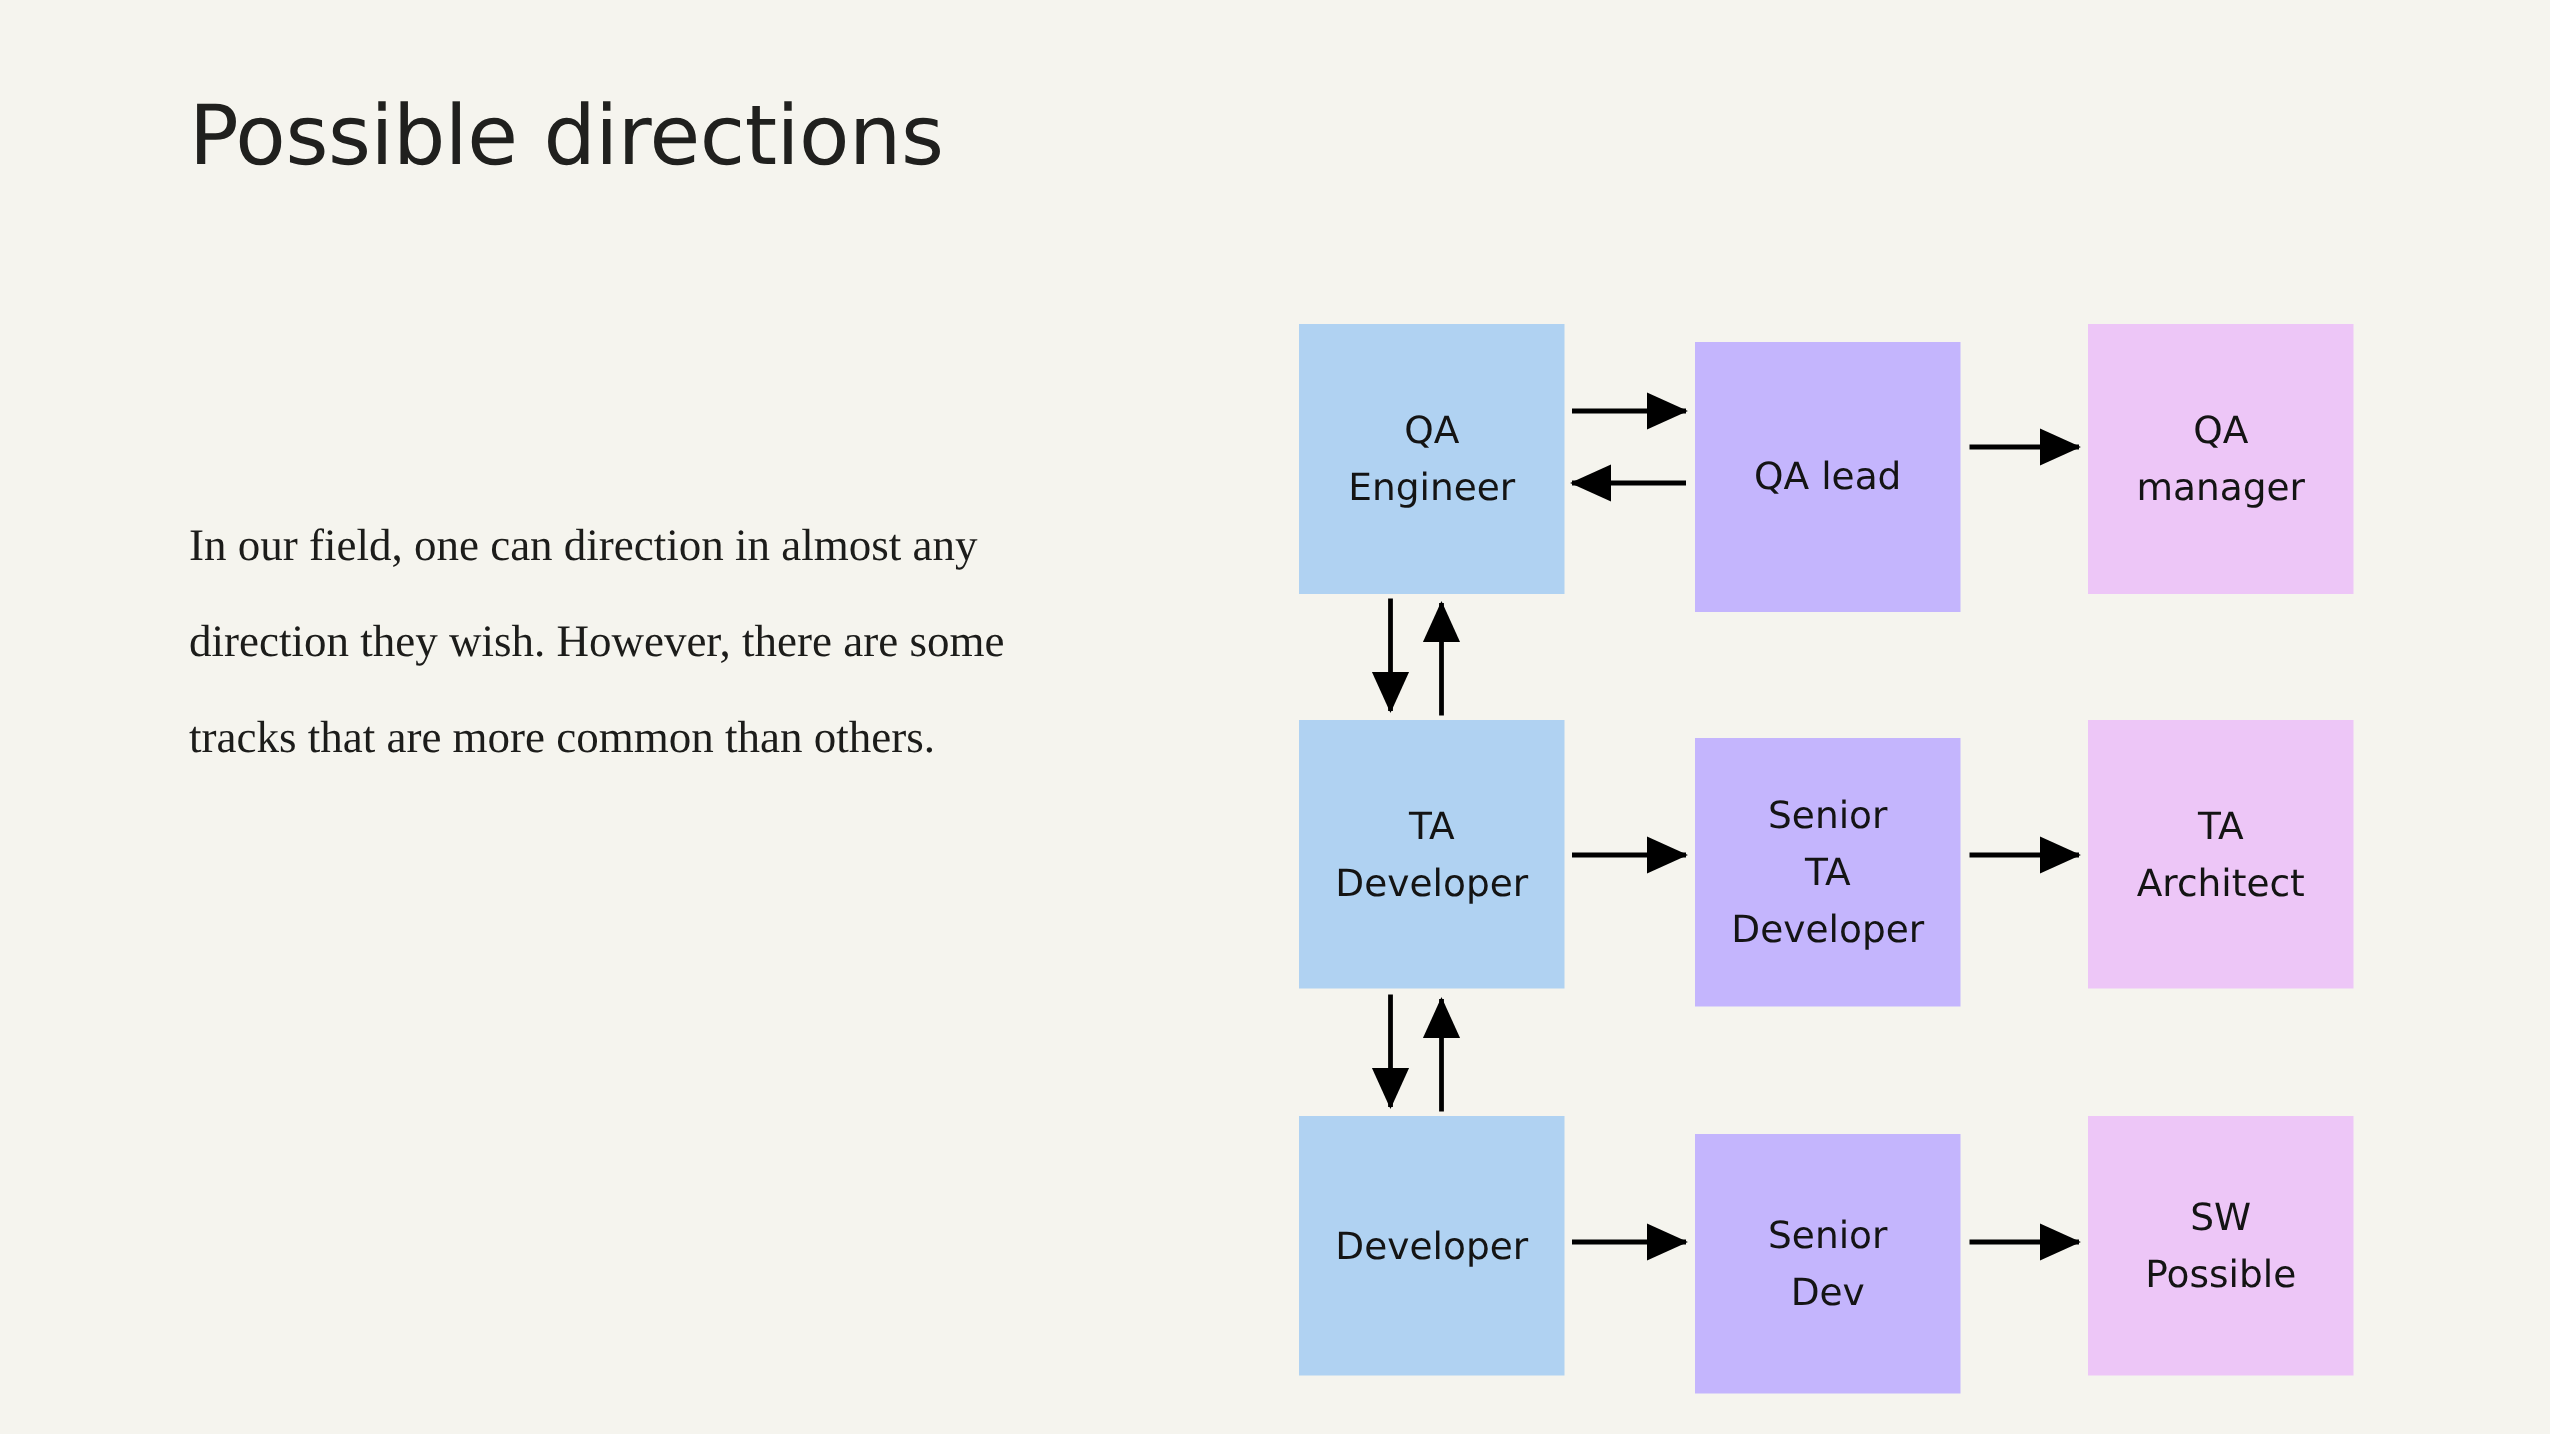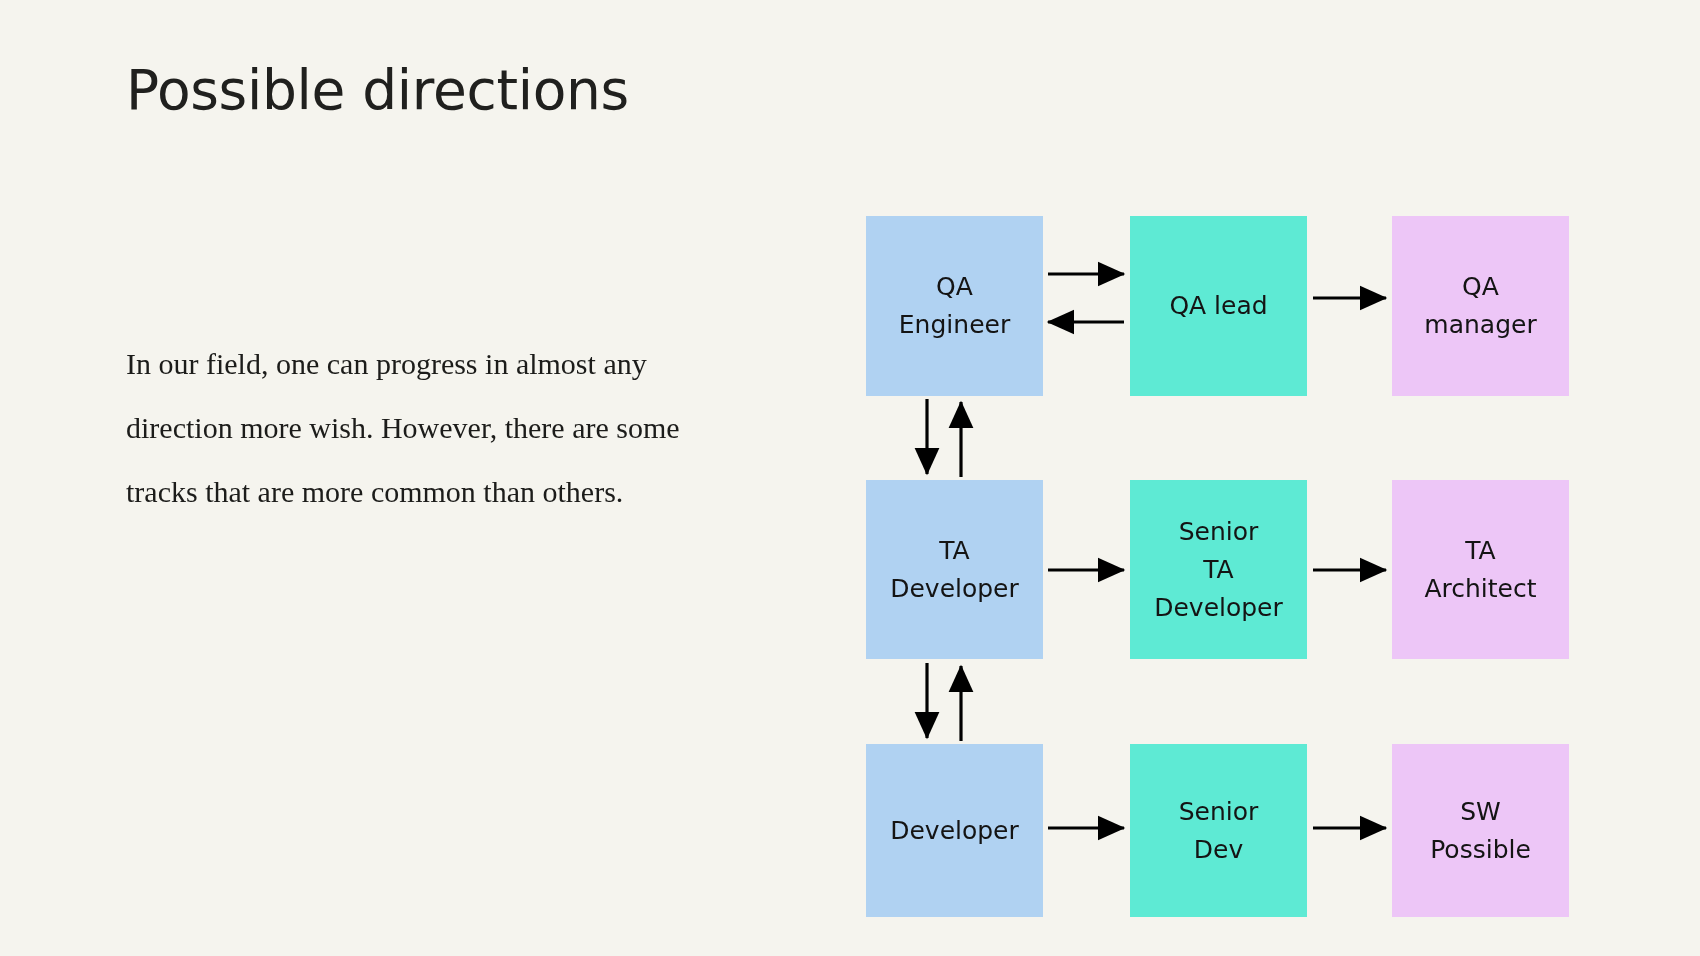--- a/index.html
+++ b/index.html
@@ -73,21 +73,21 @@
     text-align: center;
     font-family: "DejaVu Sans", sans-serif;
     font-size: 25px;
     font-weight: 400;
     line-height: 38px;
     color: #141414;
     white-space: pre-line;
   }
 
   .node-blue  { background: #b0d2f2; }
-  .node-green { background: #5eead4; }
+  .node-green { background: #c4b5fd; margin-top: 12px; }
   .node-pink  { background: #edc6f7; }
 
   
   .col-1 { left: 866px;  width: 177px; }
   .col-2 { left: 1130px; width: 177px; }
   .col-3 { left: 1392px; width: 177px; }
 
   
   .row-1 { top: 198px; height: 180px; }
   .row-2 { top: 462px; height: 179px; }
@@ -104,21 +104,21 @@
   }
 </style>
 </head>
 <body style="background: rgb(245, 244, 238);">
 
 <div id="slide">
 
   <div id="slide-title">Possible directions</div>
 
   <div id="body-copy">
-    <p class="para">In our field, one can progress in almost any direction more wish. However, there are some tracks that are more common than others.</p>
+    <p class="para">In our field, one can direction in almost any direction they wish. However, there are some tracks that are more common than others.</p>
     <div class="para-gap"></div>
   </div>
 
   <div id="diagram">
 
     <div class="node node-blue col-1 row-1">QA
 Engineer</div>
     <div class="node node-green col-2 row-1">QA lead</div>
     <div class="node node-pink col-3 row-1">QA
 manager</div>

